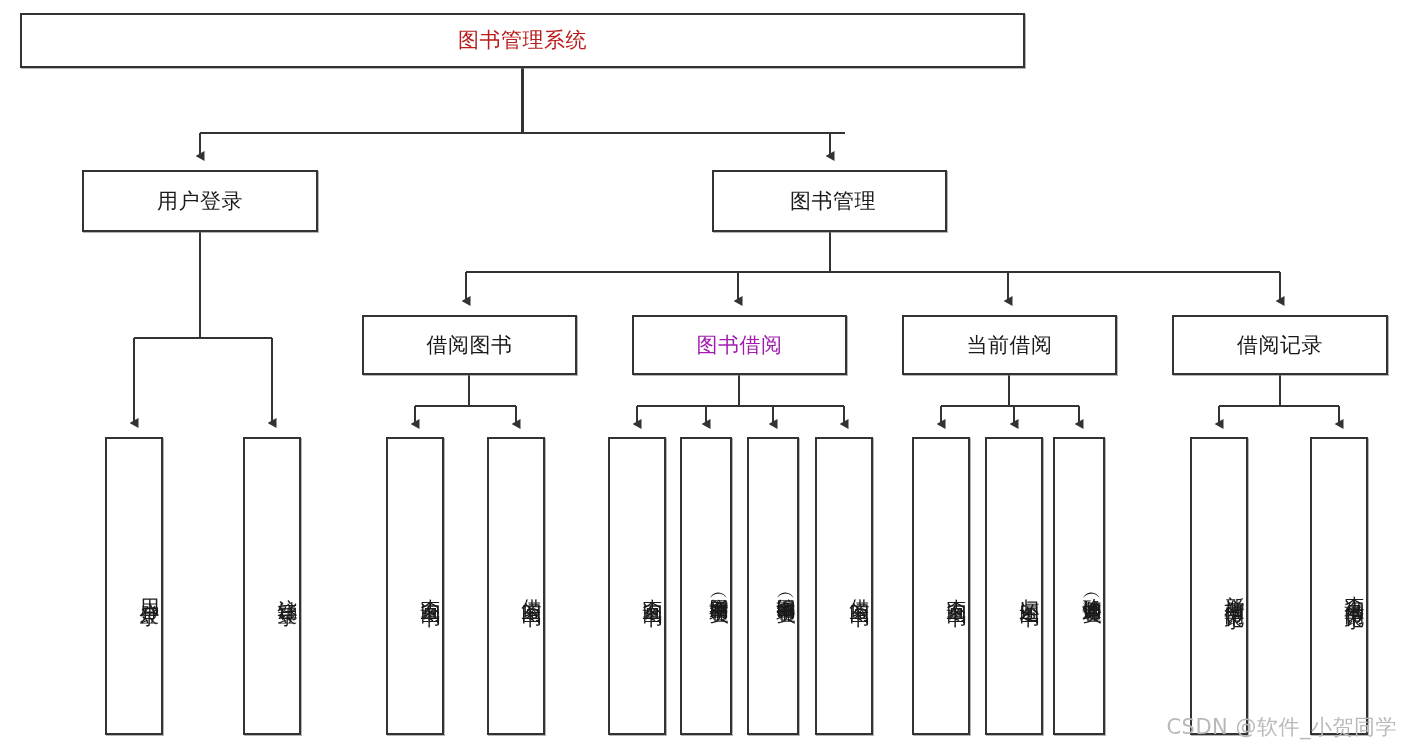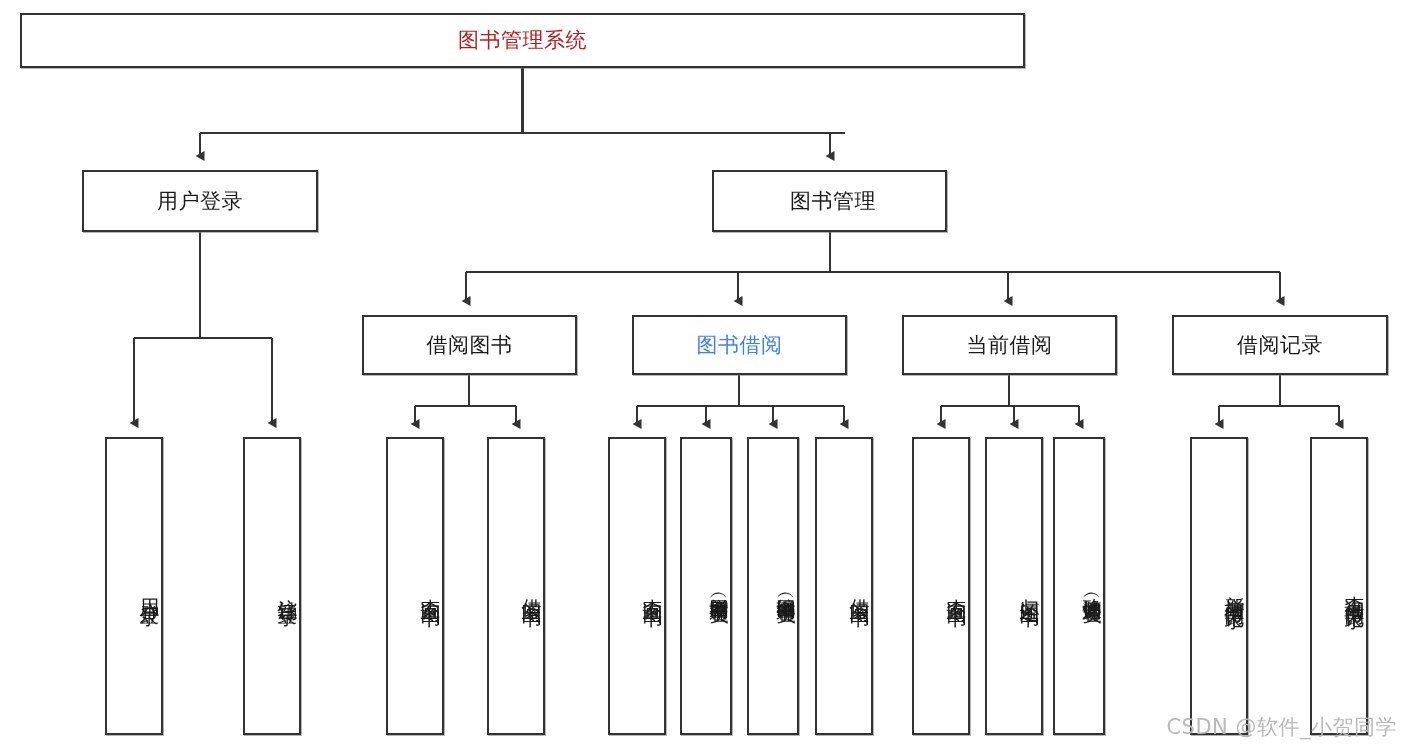--- a/index.html
+++ b/index.html
@@ -134,21 +134,21 @@
     <span class="node-label" style="color: rgb(26, 26, 26);">用户登录</span>
   </div>
   <div class="node-box" style="left: 712px; top: 170px; width: 235px; height: 62px; border-color: rgb(51, 51, 51); background: rgb(255, 255, 255);">
     <span class="node-label" style="color: rgb(26, 26, 26); margin-left: 7px;">图书管理</span>
   </div>
 
   <div class="node-box" style="left: 362px; top: 315px; width: 215px; height: 60px; border-color: rgb(51, 51, 51); background: rgb(255, 255, 255);">
     <span class="node-label" style="color: rgb(26, 26, 26);">借阅图书</span>
   </div>
   <div class="node-box" style="left: 632px; top: 315px; width: 215px; height: 60px; border-color: rgb(51, 51, 51); background: rgb(255, 255, 255);">
-    <span class="node-label" style="color: #3b82f6;">图书借阅</span>
+    <span class="node-label" style="color: #a21caf;">图书借阅</span>
   </div>
   <div class="node-box" style="left: 902px; top: 315px; width: 215px; height: 60px; border-color: rgb(51, 51, 51); background: rgb(255, 255, 255); padding-left: 28px;">
     <span class="node-label" style="color: rgb(26, 26, 26);">当前借阅</span>
   </div>
   <div class="node-box" style="left: 1172px; top: 315px; width: 216px; height: 60px; border-color: rgb(51, 51, 51); background: rgb(255, 255, 255);">
     <span class="node-label" style="color: rgb(26, 26, 26);">借阅记录</span>
   </div>
 
   <div class="node-box vertical" style="left: 105px; top: 437px; width: 58px; height: 298px; border-color: rgb(51, 51, 51); background: rgb(255, 255, 255);">
     <span class="node-label" style="color: rgb(26, 26, 26);">用户登录</span>

